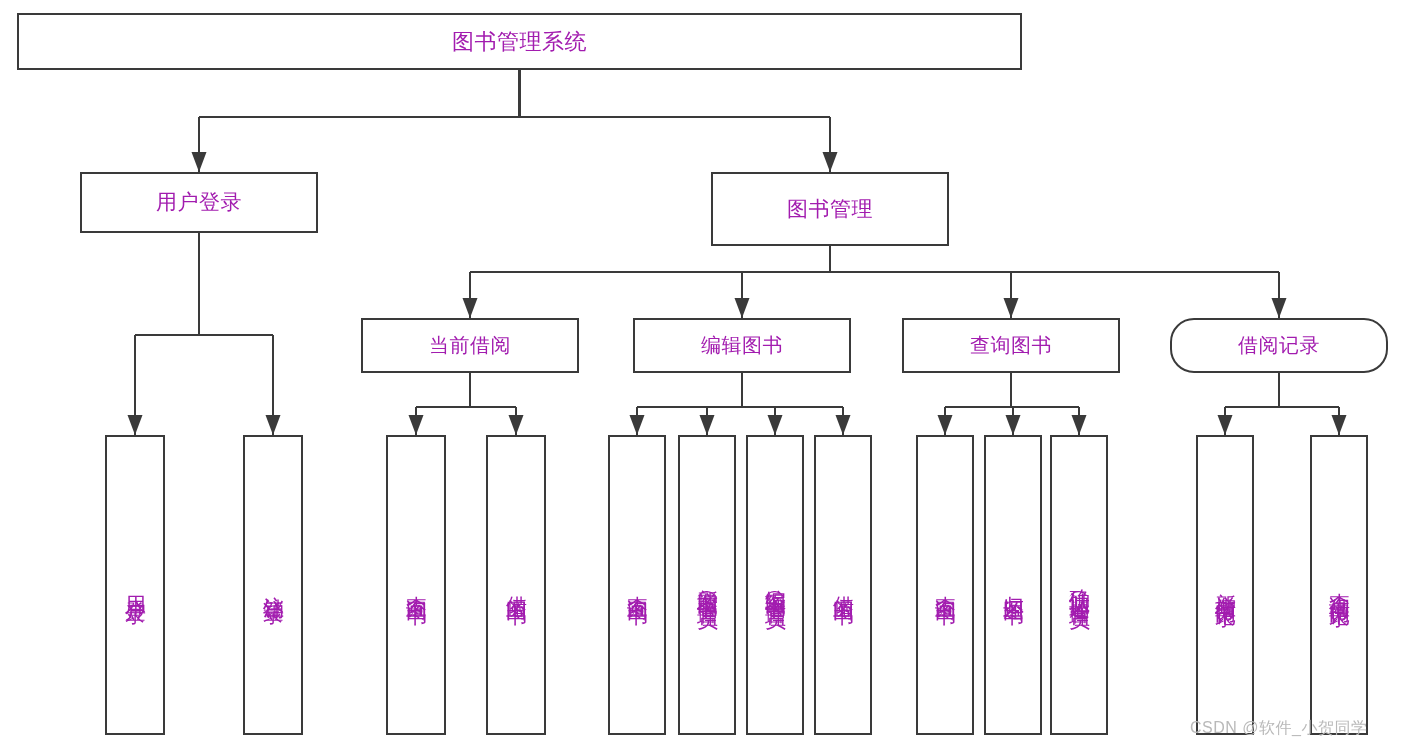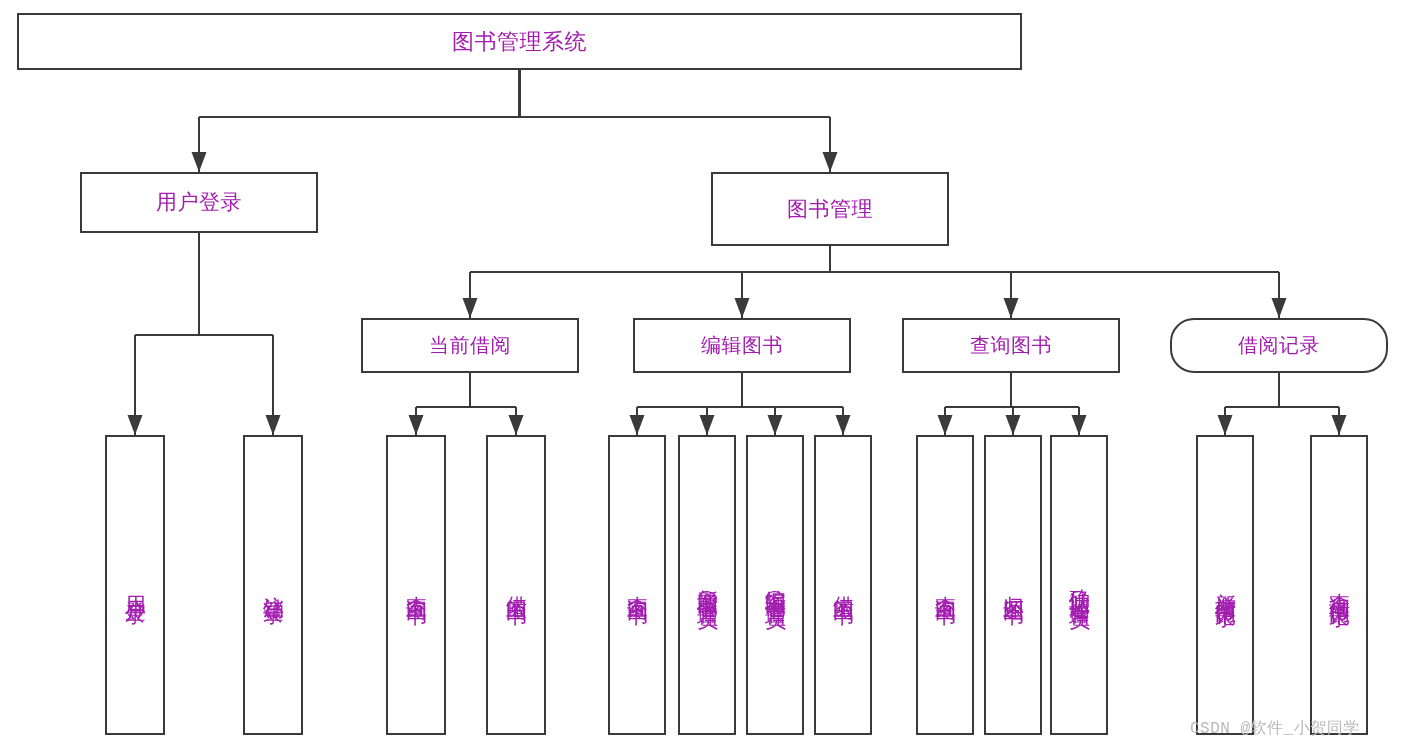--- a/index.html
+++ b/index.html
@@ -180,15 +180,15 @@
         <span class="label">确认归还（管理员）</span>
       </div>
       <div class="node leaf vert" style="left: 1196px; top: 435px; width: 58px; height: 300px;">
         <span class="label">新增借阅记录</span>
       </div>
       <div class="node leaf vert" style="left: 1310px; top: 435px; width: 58px; height: 300px;">
         <span class="label">查询借阅记录</span>
       </div>
     </div>
 
-  <div class="watermark" style="left: 1190px; top: 718px; font-family: Liberation Mono, monospace;">CSDN @软件_小贺同学</div>
+  <div class="watermark" style="left: 1190px; top: 718px;">CSDN @软件_小贺同学</div>
 
 </div>
 
 </body></html>

